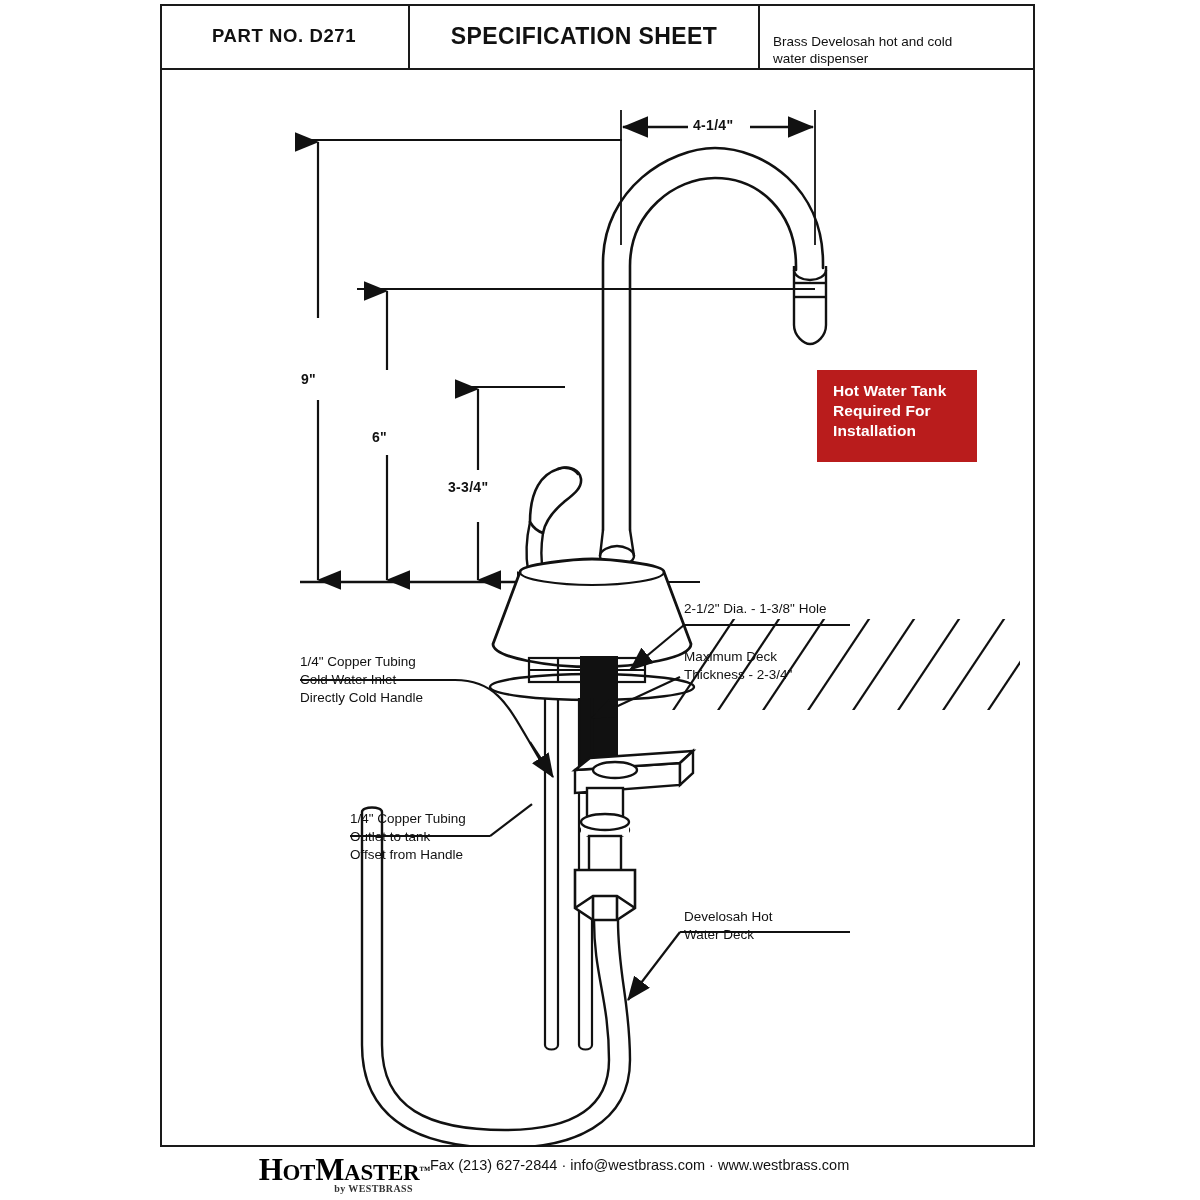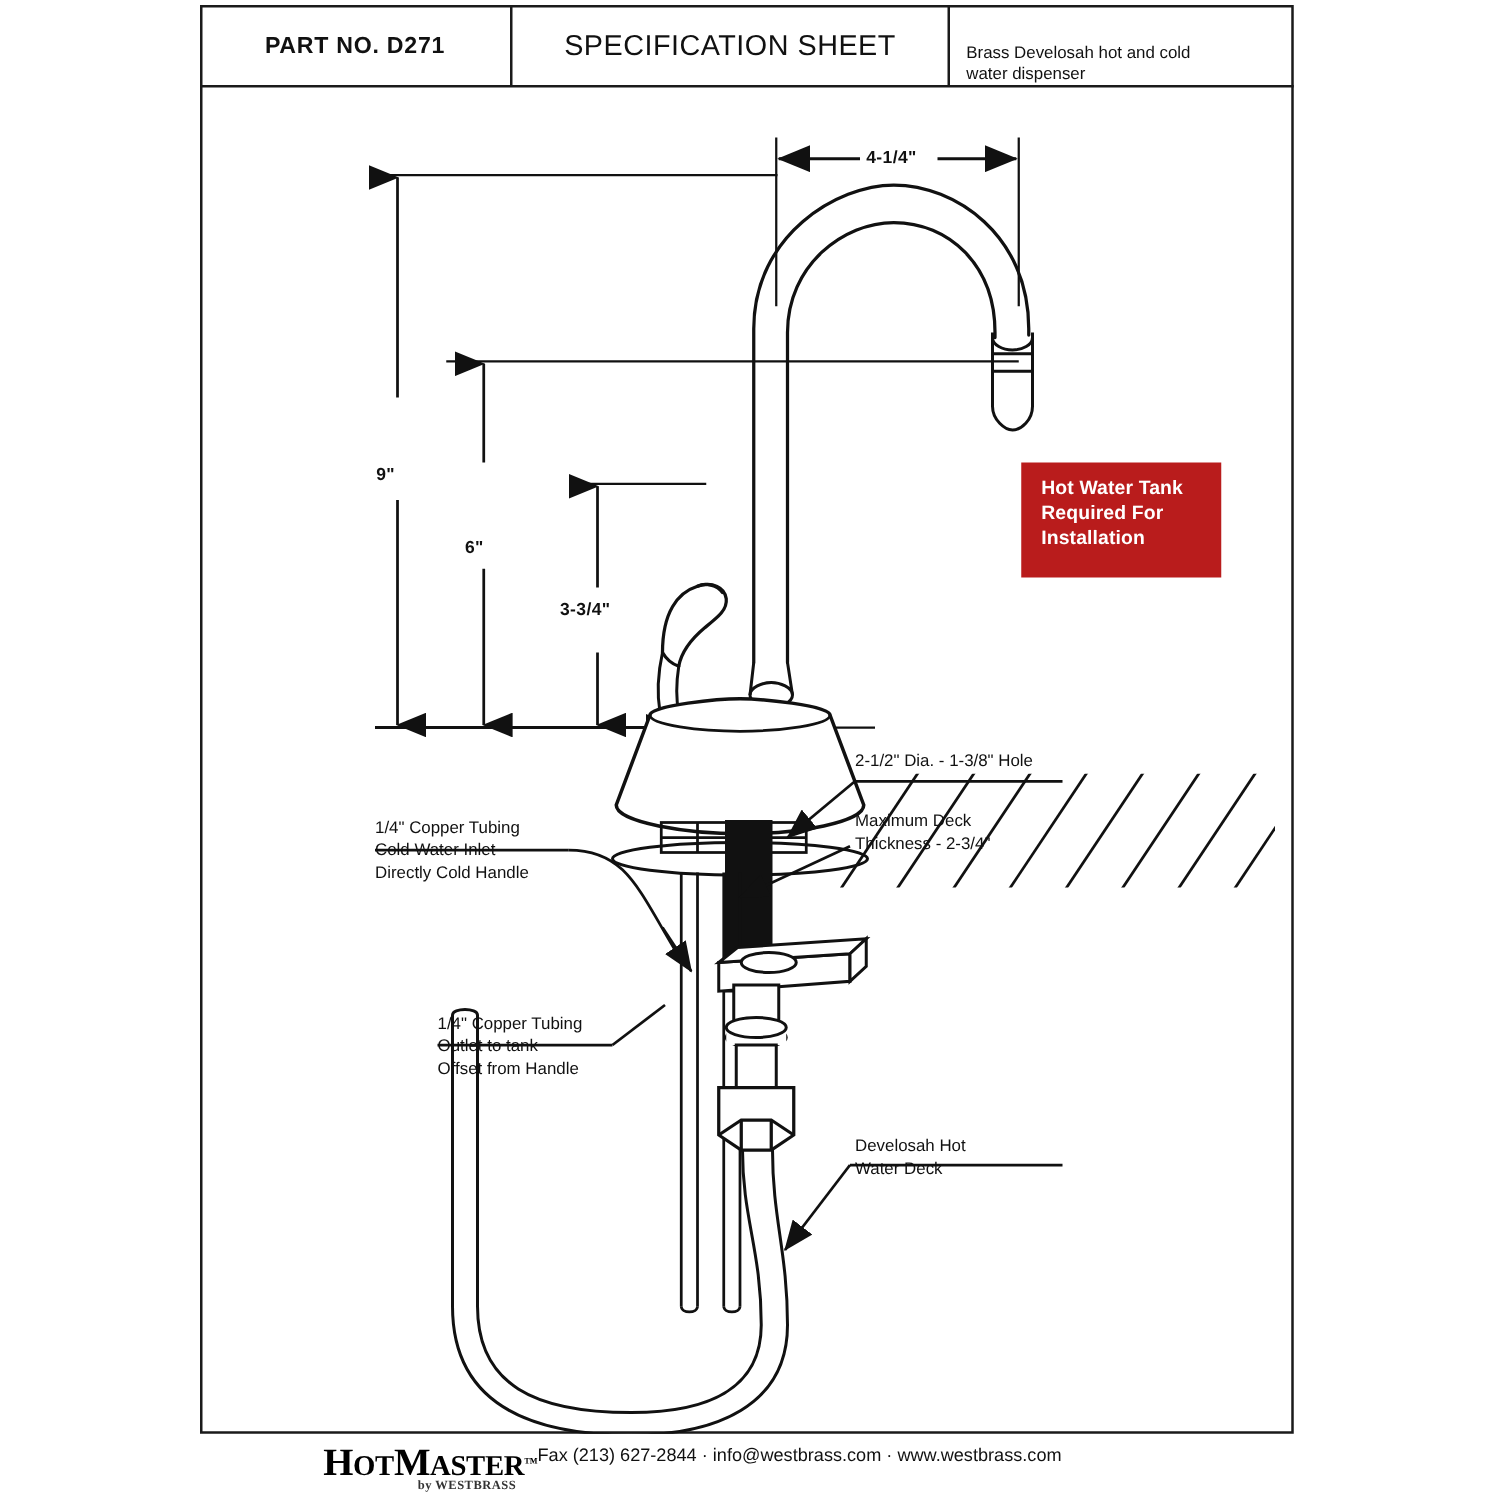--- a/index.html
+++ b/index.html
@@ -12,21 +12,21 @@
   .frame{position:absolute;left:160px;top:4px;width:875px;height:1143px;
          border:2px solid #1a1a1a;box-sizing:border-box;}
 
   
   .hdr{position:absolute;left:160px;top:4px;width:875px;height:66px;
        box-sizing:border-box;border-bottom:2px solid #1a1a1a;display:flex;}
   .hdr-cell{box-sizing:border-box;display:flex;align-items:center;height:100%;}
   .hdr-part{width:250px;border-right:2px solid #1a1a1a;justify-content:center;}
   .hdr-part span{font-size:18.5px;font-weight:600;letter-spacing:.6px;}
   .hdr-title{width:350px;border-right:2px solid #1a1a1a;justify-content:center;}
-  .hdr-title span{font-size:23px;font-weight:400;letter-spacing:.4px;}
+  .hdr-title span{font-size:23px;font-weight:700;letter-spacing:.4px;}
   .hdr-desc{flex:1;padding-left:13px;align-items:flex-end;}
   .hdr-desc span{font-size:13.5px;line-height:1.25;display:block;max-width:215px;}
 
   
   .footer{position:absolute;left:160px;top:1152px;width:880px;height:46px;display:flex;align-items:flex-start;}
   .logo{width:270px;position:relative;padding-left:60px;box-sizing:border-box;}
   .logo .lm{font-family:"Liberation Serif", serif;font-weight:700;color:#000;
             letter-spacing:-.3px;white-space:nowrap;text-align:right;}
   .lm .big{font-size:31px;}
   .lm .sml{font-size:23px;}

